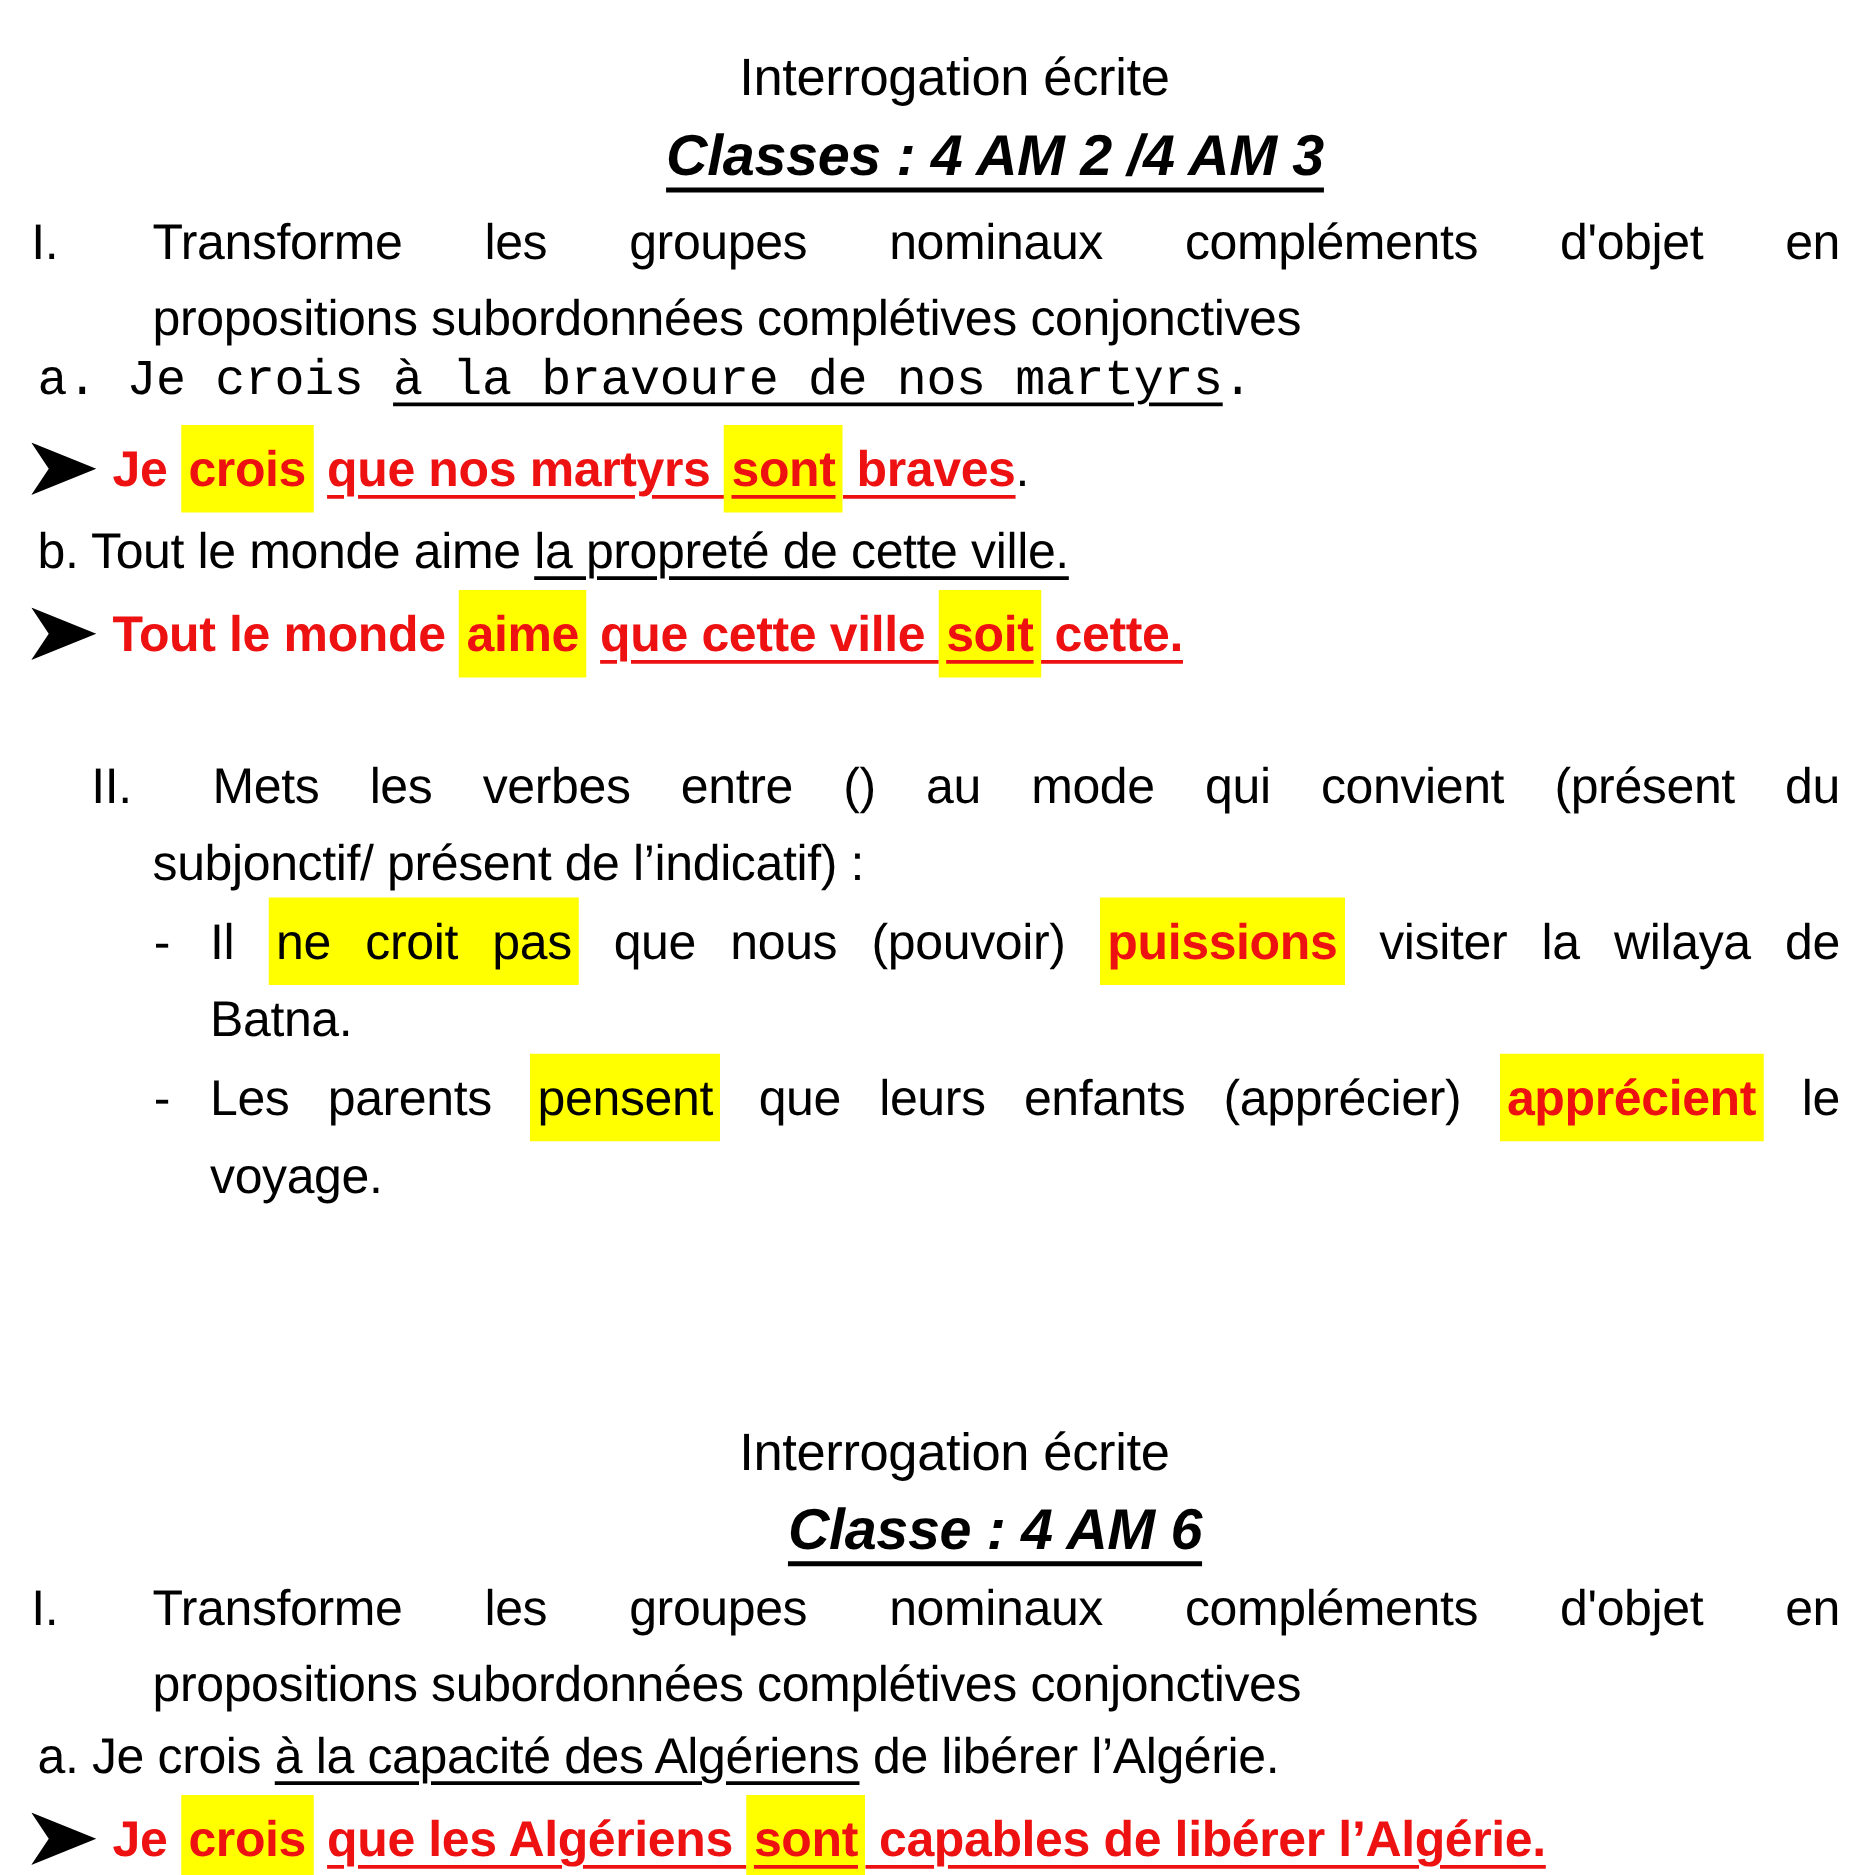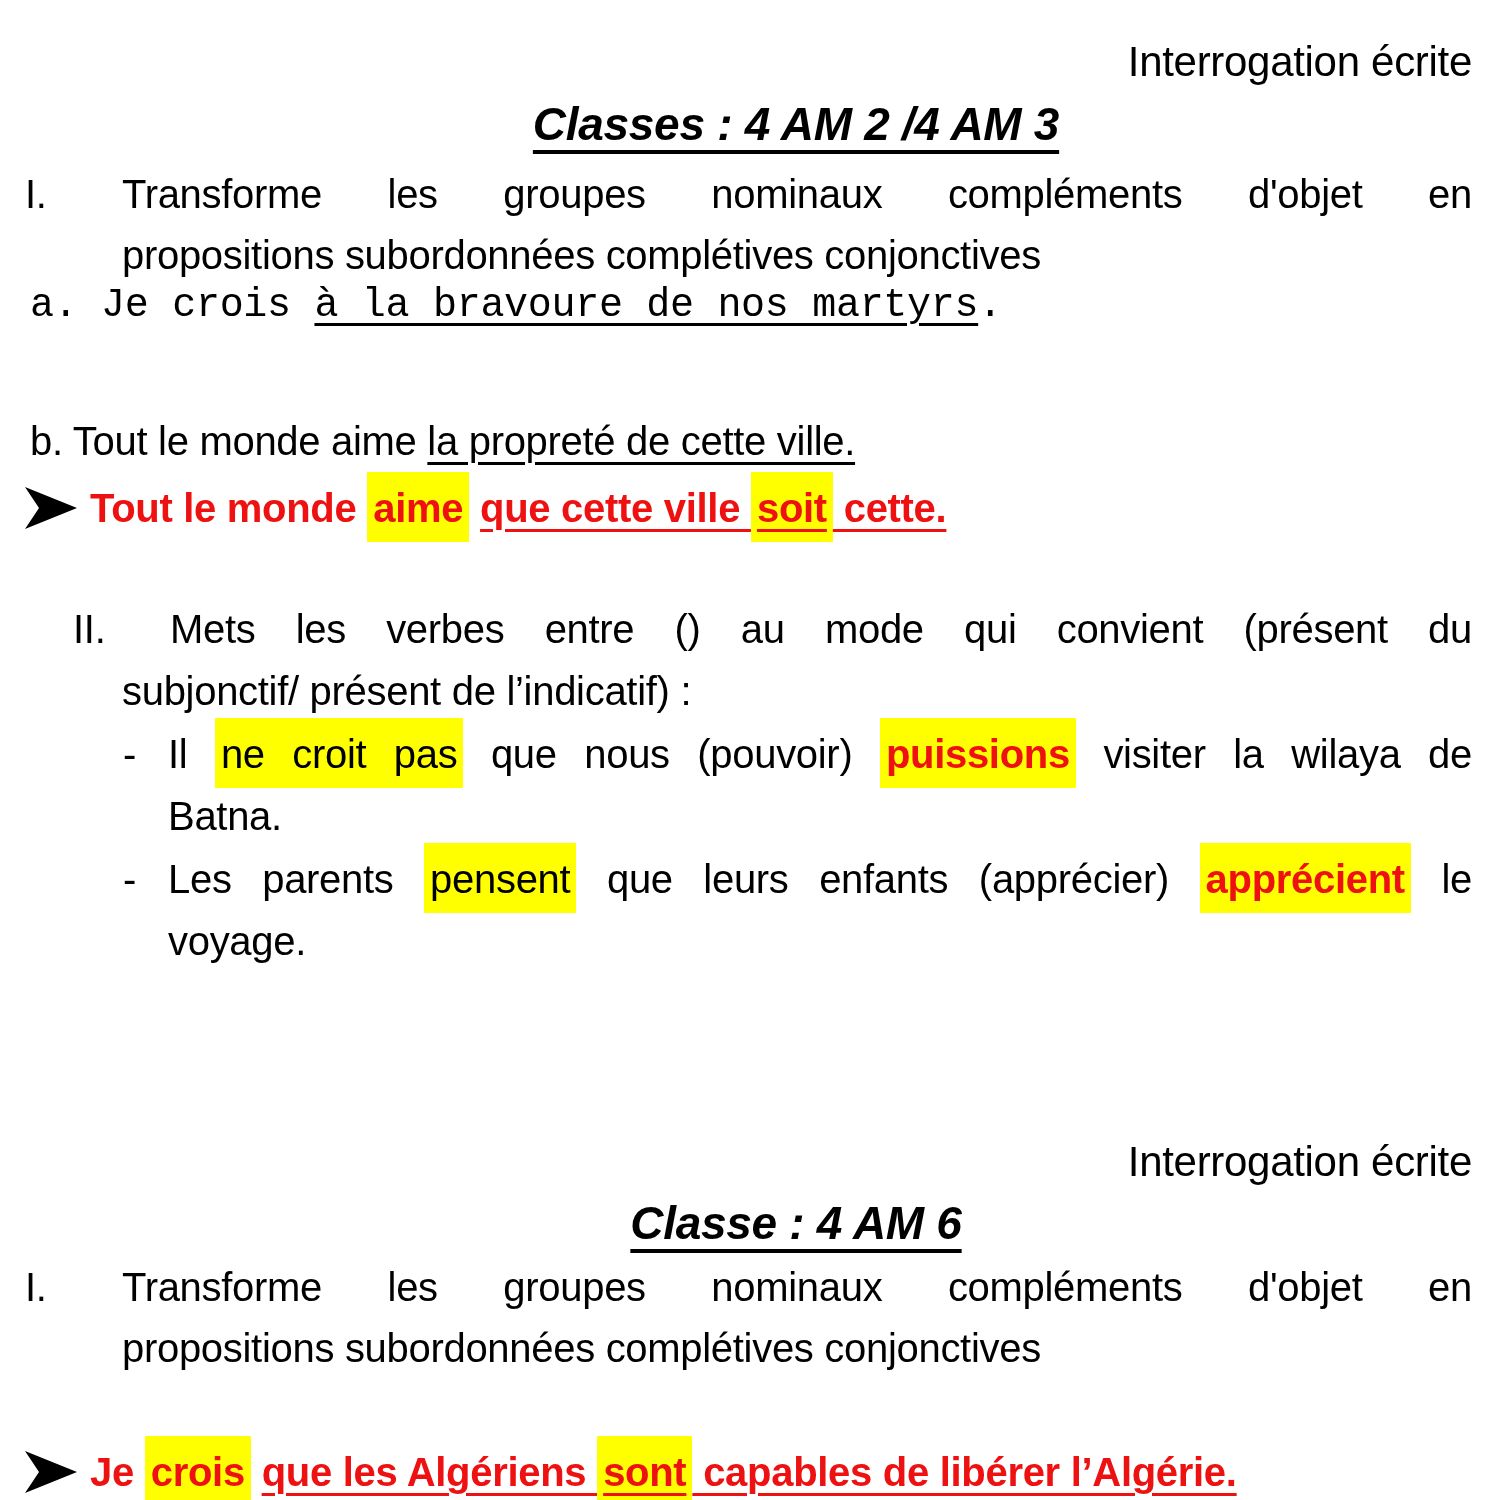--- a/index.html
+++ b/index.html
@@ -14,21 +14,21 @@
   .line{
     position:absolute;
     left:25px;right:28px;
     font-size:40px;
     line-height:62px;
     letter-spacing:-0.3px;
     white-space:normal;
   }
   .line.center{text-align:center;}
   .line.justify{text-align:justify;text-align-last:justify;}
-  .line.title{font-size:42px;padding-left:30px;text-align:right;}
+  .line.title{font-size:42px;padding-left:30px;}
   .line.classhead{font-size:46px;padding-left:95px;}
   .marker{
     position:absolute;left:0;top:0;width:62px;
     text-align:right;
   }
   .dashmark{
     position:absolute;left:98px;top:0;
   }
   .run-b{font-weight:bold;}
   .run-i{font-style:italic;}
@@ -40,30 +40,34 @@
 </style>
 </head>
 <body>
 
 <div class="page" style="--red: #ee1111; --hl: #ffff00;">
     <div class="line center title" style="top: 31px;"><span class="">Interrogation écrite</span></div>
     <div class="line center classhead" style="top: 93px;"><span class="run-b run-i run-u2">Classes : 4 AM 2 /4 AM 3</span></div>
     <div class="line justify" style="top: 163px; padding-left: 97px;"><span class="marker">I.</span><span class="">Transforme les groupes nominaux compléments d'objet en</span></div>
     <div class="line" style="top: 224px; padding-left: 97px;"><span class="">propositions subordonnées complétives conjonctives</span></div>
     <div class="line" style="top: 275px; padding-left: 5px; font-family: Liberation Mono, monospace;"><span class="">a. Je crois </span><span class="run-u">à la bravoure de nos martyrs</span><span class="">.</span></div>
+    <div class="line" style="top: 345px;"><svg width="52" height="42" viewBox="0 0 52 42" class="arrow-svg">
+        <polygon points="0,0 52,21 0,42 14,21" fill="#000000"></polygon>
+      </svg><span class="run-b run-r">Je </span><span class="run-b run-r run-h">crois</span><span class="run-b run-r"> </span><span class="run-b run-r run-u">que nos martyrs </span><span class="run-b run-r run-h run-u">sont</span><span class="run-b run-r run-u"> braves</span><span class="">.</span></div>
     <div class="line" style="top: 410px; padding-left: 5px;"><span class="">b. Tout le monde aime </span><span class="run-u">la propreté de cette ville.</span></div>
     <div class="line" style="top: 477px;"><svg width="52" height="42" viewBox="0 0 52 42" class="arrow-svg">
         <polygon points="0,0 52,21 0,42 14,21" fill="#000000"></polygon>
       </svg><span class="run-b run-r">Tout le monde </span><span class="run-b run-r run-h">aime</span><span class="run-b run-r"> </span><span class="run-b run-r run-u">que cette ville </span><span class="run-b run-r run-h run-u">soit</span><span class="run-b run-r run-u"> cette.</span></div>
     <div class="line justify" style="top: 598px; padding-left: 97px; margin-left: 48px;"><span class="marker">II.</span><span class="">Mets les verbes entre () au mode qui convient (présent du</span></div>
     <div class="line" style="top: 660px; padding-left: 97px;"><span class="">subjonctif/ présent de l’indicatif) :</span></div>
     <div class="line justify" style="top: 723px; padding-left: 143px;"><span class="dashmark">-</span><span class="">Il </span><span class="run-h">ne croit pas</span><span class=""> que nous (pouvoir) </span><span class="run-b run-r run-h">puissions</span><span class=""> visiter la wilaya de</span></div>
     <div class="line" style="top: 785px; padding-left: 143px;"><span class="">Batna.</span></div>
     <div class="line justify" style="top: 848px; padding-left: 143px;"><span class="dashmark">-</span><span class="">Les parents </span><span class="run-h">pensent</span><span class=""> que leurs enfants (apprécier) </span><span class="run-b run-r run-h">apprécient</span><span class=""> le</span></div>
     <div class="line" style="top: 910px; padding-left: 143px;"><span class="">voyage.</span></div>
     <div class="line center title" style="top: 1131px;"><span class="">Interrogation écrite</span></div>
     <div class="line center classhead" style="top: 1192px;"><span class="run-b run-i run-u2">Classe : 4 AM 6</span></div>
     <div class="line justify" style="top: 1256px; padding-left: 97px;"><span class="marker">I.</span><span class="">Transforme les groupes nominaux compléments d'objet en</span></div>
     <div class="line" style="top: 1317px; padding-left: 97px;"><span class="">propositions subordonnées complétives conjonctives</span></div>
+    <div class="line" style="top: 1374px; padding-left: 5px;"><span class="">a. Je crois </span><span class="run-u">à la capacité des Algériens</span><span class=""> de libérer l’Algérie.</span></div>
     <div class="line" style="top: 1441px;"><svg width="52" height="42" viewBox="0 0 52 42" class="arrow-svg">
         <polygon points="0,0 52,21 0,42 14,21" fill="#000000"></polygon>
       </svg><span class="run-b run-r">Je </span><span class="run-b run-r run-h">crois</span><span class="run-b run-r"> </span><span class="run-b run-r run-u">que les Algériens </span><span class="run-b run-r run-h run-u">sont</span><span class="run-b run-r run-u"> capables de libérer l’Algérie.</span></div>
   </div>
 
 </body></html>

